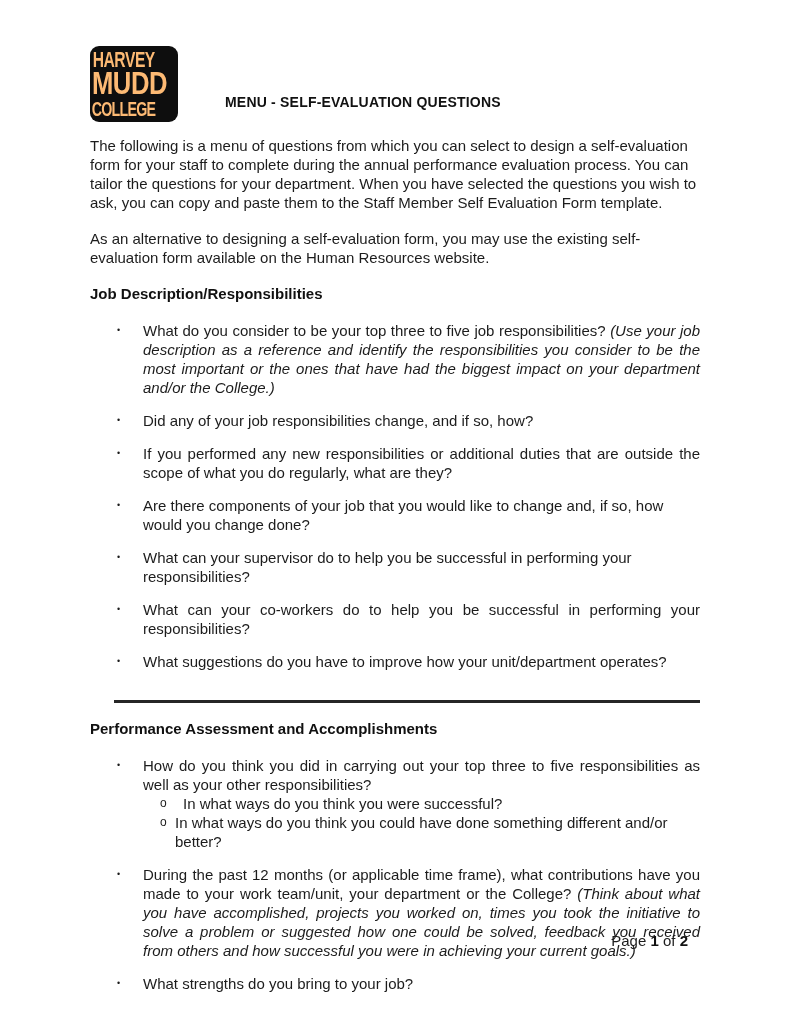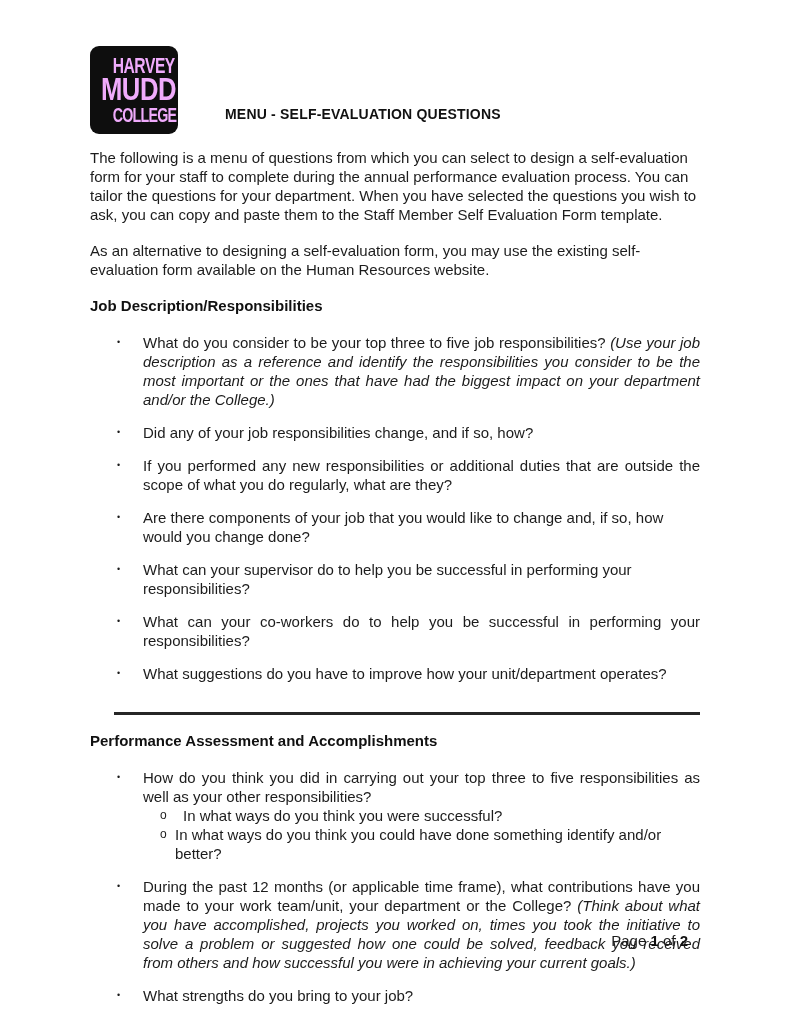--- a/index.html
+++ b/index.html
@@ -10,24 +10,24 @@
     font-family:"Liberation Sans",sans-serif;
     font-size:15px;line-height:19px;
     color:#1c1c1c;
     box-sizing:border-box;
     padding:46px 90px 0 90px;
     overflow:hidden;
   }
   
   .header{display:flex;align-items:flex-end;margin-bottom:14px;}
   .logo{
-    width:88px;height:88px;flex:0 0 88px;
+    width:88px;height:76px;flex:0 0 88px;
     background:#0e0e0e;border-radius:9px;
-    display:flex;flex-direction:column;align-items:flex-end;justify-content:center;
-    color:#f0abfc;font-weight:bold;
+    display:flex;flex-direction:column;align-items:flex-start;justify-content:center;
+    color:#fdba74;font-weight:bold;
   }
   .logo-line{display:block;transform-origin:center;white-space:nowrap;}
   .logo-l1{font-size:17px;letter-spacing:-0.5px;transform:scale(0.92,1.35);height:21px;line-height:21px;}
   .logo-l2{font-size:27px;letter-spacing:-0.5px;transform:scale(0.95,1.15);height:28px;line-height:28px;}
   .logo-l3{font-size:15px;letter-spacing:-0.8px;transform:scale(0.95,1.35);height:21px;line-height:21px;}
   .title{
     margin:0 0 10px 47px;
     font-size:14px;font-weight:bold;letter-spacing:0.2px;
     color:#111111;
   }
@@ -117,21 +117,21 @@
   <div class="bullet justify">
     <span class="bm">•</span>
     <div class="bt">
       <span>How do you think you did in carrying out your top three to five responsibilities as well as your other responsibilities?</span>
       <div class="sub wide">
         <span class="sm">o</span>
         <span>In what ways do you think you were successful?</span>
       </div>
       <div class="sub">
         <span class="sm">o</span>
-        <span>In what ways do you think you could have done something identify and/or better?</span>
+        <span>In what ways do you think you could have done something different and/or better?</span>
       </div>
     </div>
   </div>
 
   <div class="bullet justify">
     <span class="bm">•</span>
     <div class="bt"><span>During the past 12 months (or applicable time frame), what contributions have you made to your work team/unit, your department or the College? </span><span class="it">(Think about what you have accomplished, projects you worked on, times you took the initiative to solve a problem or suggested how one could be solved, feedback you received from others and how successful you were in achieving your current goals.)</span></div>
   </div>
 
   <div class="bullet">

